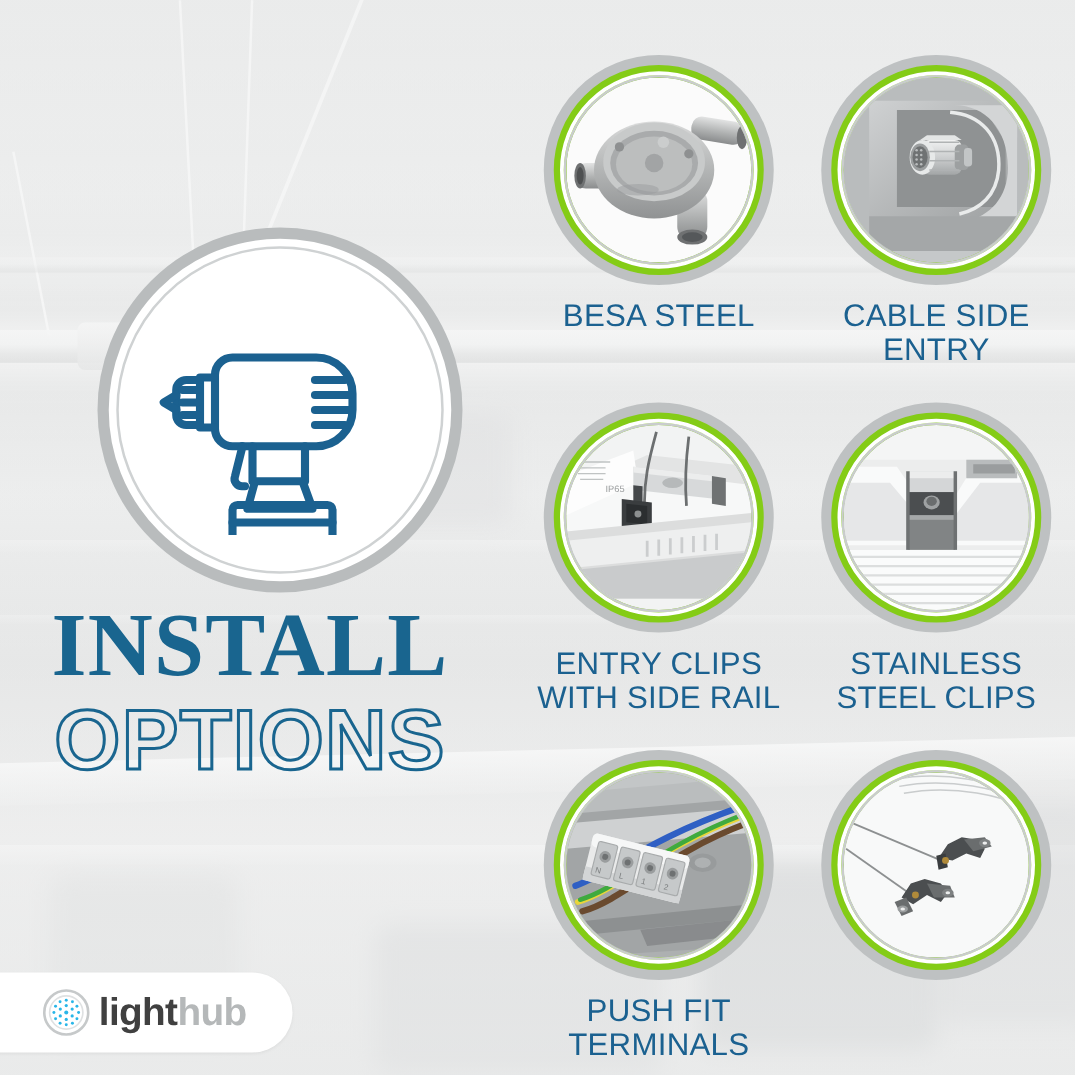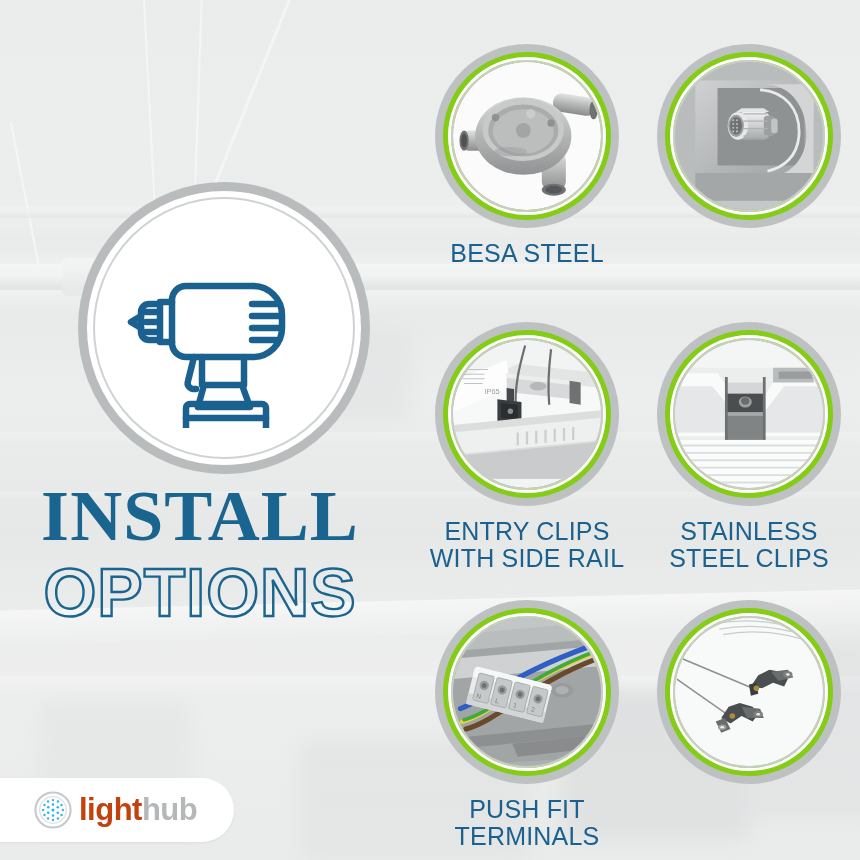--- a/index.html
+++ b/index.html
@@ -102,21 +102,21 @@
     position:absolute;left:-44px;top:778px;width:278px;height:64px;
     background:#ffffff;border-radius:32px;
     display:flex;align-items:center;
     box-shadow:0 1px 3px rgba(0,0,0,.06);
   }
   .logo-mark{margin-left:78px;width:38px;height:38px;flex:0 0 38px;}
   .logo-text{
     margin-left:7px;font-size:31px;font-weight:bold;letter-spacing:-.5px;
     font-family:"Liberation Sans","DejaVu Sans",sans-serif;
   }
-  .logo-light{color:#c2410c;}
+  .logo-light{color:#404040;}
   .logo-hub{color:#b5b8b9;}
 
   
   .grid{
     position:absolute;left:418px;top:0;width:442px;height:860px;
   }
   .cell{position:absolute;width:206px;}
   .cell .ring{
     position:relative;width:184px;height:184px;margin:0 auto;
     border-radius:50%;
@@ -315,20 +315,21 @@
                   <circle cx="15" cy="19" r="1.1"></circle>
                 <circle cx="11" cy="23" r="1.1"></circle>
                   <circle cx="15" cy="23" r="1.1"></circle>
               </g>
               <path d="M22 4 h26 M22 12 h26 M22 20 h26 M22 28 h26" stroke="#b0b3b4" stroke-width="1.4" fill="none"></path>
             </g>
             <path d="M22 120 H150 V150 H22 Z" fill="#a4a7a8"></path>
           </svg>
         </div>
       </div>
+      <div class="caption">CABLE SIDE ENTRY</div>
     </div>
 
     <div class="cell c2">
       <div class="ring">
         <div class="photo">
           <svg viewBox="0 0 160 160" width="100%" height="100%">
             <rect width="160" height="160" fill="#f2f3f3"></rect>
             <path d="M0 58 L70 26 L160 36 L160 150 L0 150 Z" fill="#e3e4e4"></path>
             <path d="M0 70 L64 40 L160 52 L160 96 L0 116 Z" fill="#f7f8f8"></path>
 

